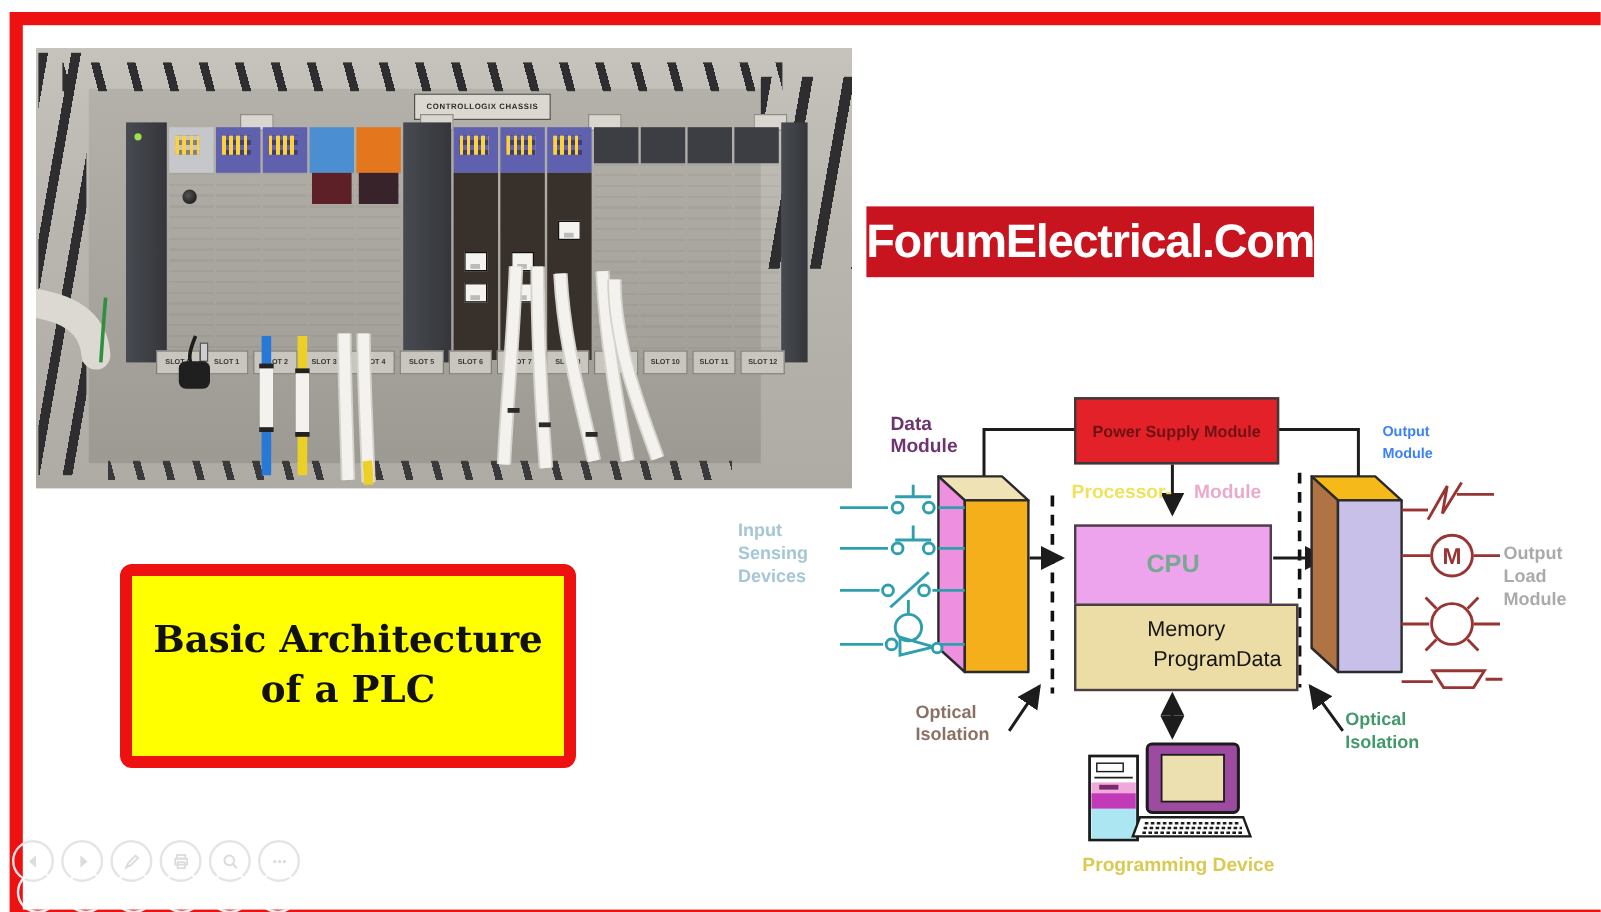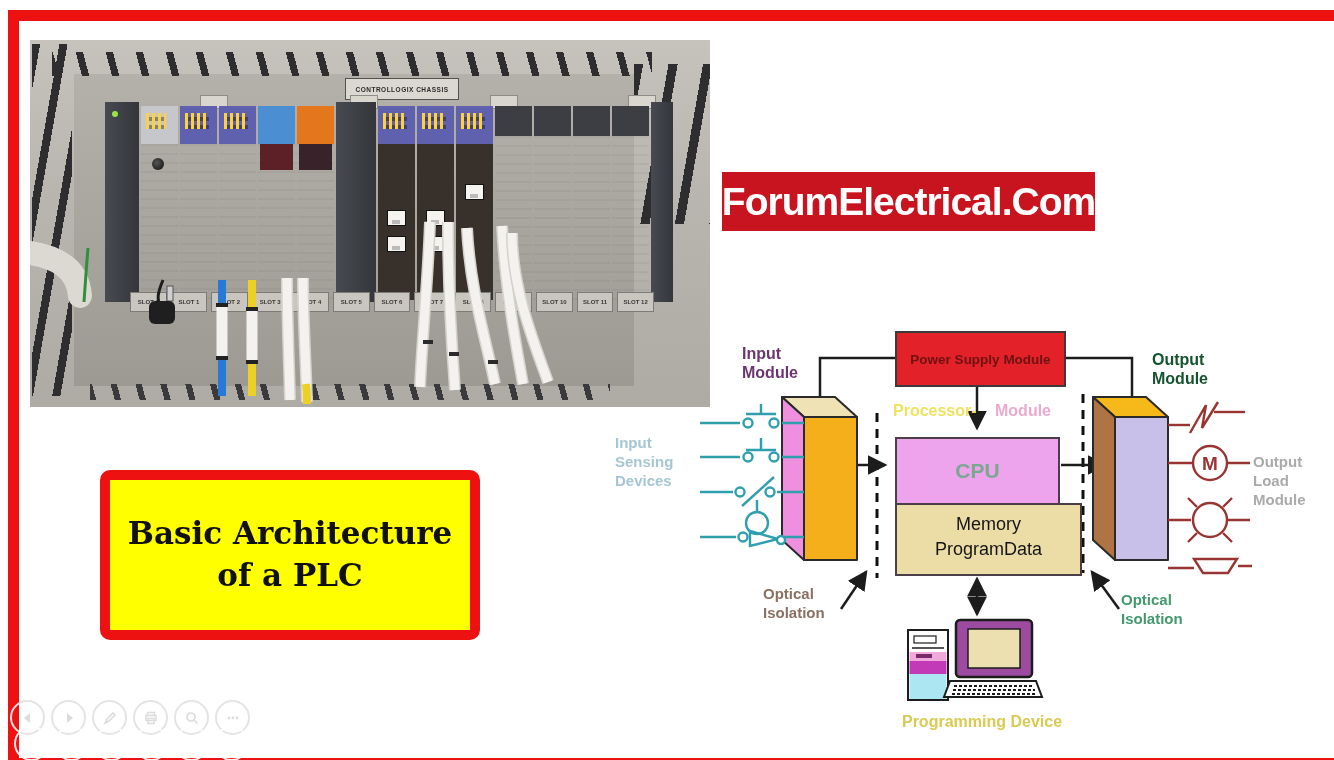--- a/index.html
+++ b/index.html
@@ -51,34 +51,34 @@
 
   
   #titlebox{position:absolute;left:100px;top:470px;width:380px;height:170px;background:#ffff00;
             border:10px solid #ee1111;border-radius:10px;box-sizing:border-box;
             display:flex;flex-direction:column;align-items:center;justify-content:center;
             font-family:"DejaVu Serif",serif;font-weight:700;font-size:31px;color:#111;line-height:1.35;}
 
   
   .dlabel{position:absolute;font-weight:700;font-size:15px;line-height:19px;}
   #lbl-input-module{left:742px;top:344px;width:68px;color:#6d3570;font-size:16px;}
-  #lbl-output-module{left:1152px;top:350px;width:76px;color:#14532d;font-size:16px;}
+  #lbl-output-module{left:1152px;top:350px;width:76px;color:#3b82f6;font-size:12px;}
   #lbl-processor{left:893px;top:401px;width:158px;display:flex;justify-content:space-between;font-size:16px;}
   #lbl-processor .p1{color:#efe25f;}
   #lbl-processor .p2{color:#e9aacd;}
   #box-power{position:absolute;left:895px;top:331px;width:171px;height:56px;background:#e32129;
              border:2px solid #3a3a3a;box-sizing:border-box;display:flex;align-items:center;justify-content:center;
              color:#6e1212;font-weight:700;font-size:13.5px;}
   #box-cpu{position:absolute;left:895px;top:437px;width:165px;height:68px;background:#eea4ec;
            border:2px solid #4a3f46;box-sizing:border-box;display:flex;align-items:center;justify-content:center;
            color:#79a891;font-weight:700;font-size:21px;}
   #box-memory{position:absolute;left:895px;top:503px;width:187px;height:73px;background:#ecdca6;
            border:2px solid #4a3f46;box-sizing:border-box;color:#151515;font-size:18px;}
   #box-memory .mem-title{text-align:center;margin-top:9px;}
-  #box-memory .mem-row{display:flex;justify-content:center;padding:4px 12px 0 12px;}
+  #box-memory .mem-row{display:flex;justify-content:flex-end;padding:4px 12px 0 12px;}
   #lbl-input-sensing{left:615px;top:433px;width:74px;color:#a5c6d4;}
   #lbl-output-load{left:1253px;top:452px;width:80px;color:#aaaaaa;}
   #lbl-optical-left{left:763px;top:584px;width:84px;color:#8a7163;}
   #lbl-optical-right{left:1121px;top:590px;width:88px;color:#43996b;}
   #lbl-programming{left:897px;top:712px;width:170px;text-align:center;color:#d9ca52;font-size:16px;}
 
   
   .icorow{position:absolute;display:flex;}
   #icorow-ghost{left:10px;top:700px;gap:6px;}
   #icorow-main{left:14px;top:726px;gap:5px;}
@@ -324,21 +324,21 @@
       <rect x="909.5" y="661" width="37" height="13" fill="#c23ab8" stroke="none"></rect>
       <rect x="909.5" y="674" width="37" height="25" fill="#abe6f2" stroke="none"></rect>
       <rect x="908" y="630" width="40" height="70" fill="none"></rect>
       <rect x="956" y="620" width="76" height="57" rx="4" fill="#9c4ba0" stroke-width="2.5"></rect>
       <rect x="968" y="629" width="52" height="39" fill="#ece0b0" stroke-width="1.5"></rect>
       <polygon points="950,681 1036,681 1042,697 944,697" fill="#ffffff"></polygon>
       <path d="M954,686 H1034 M953,690 H1035 M952,694 H1036" stroke-width="2.2" stroke-dasharray="3 2"></path>
     </g>
   </svg>
 
-  <div class="dlabel" id="lbl-input-module">Input Module</div>
+  <div class="dlabel" id="lbl-input-module">Data Module</div>
   <div id="box-power">Power Supply Module</div>
   <div class="dlabel" id="lbl-output-module">Output Module</div>
   <div class="dlabel" id="lbl-processor">
     <span class="p1">Processor-</span>
     <span class="p2">Module</span>
   </div>
   <div id="box-cpu">CPU</div>
   <div id="box-memory">
     <div class="mem-title">Memory</div>
     <div class="mem-row">

